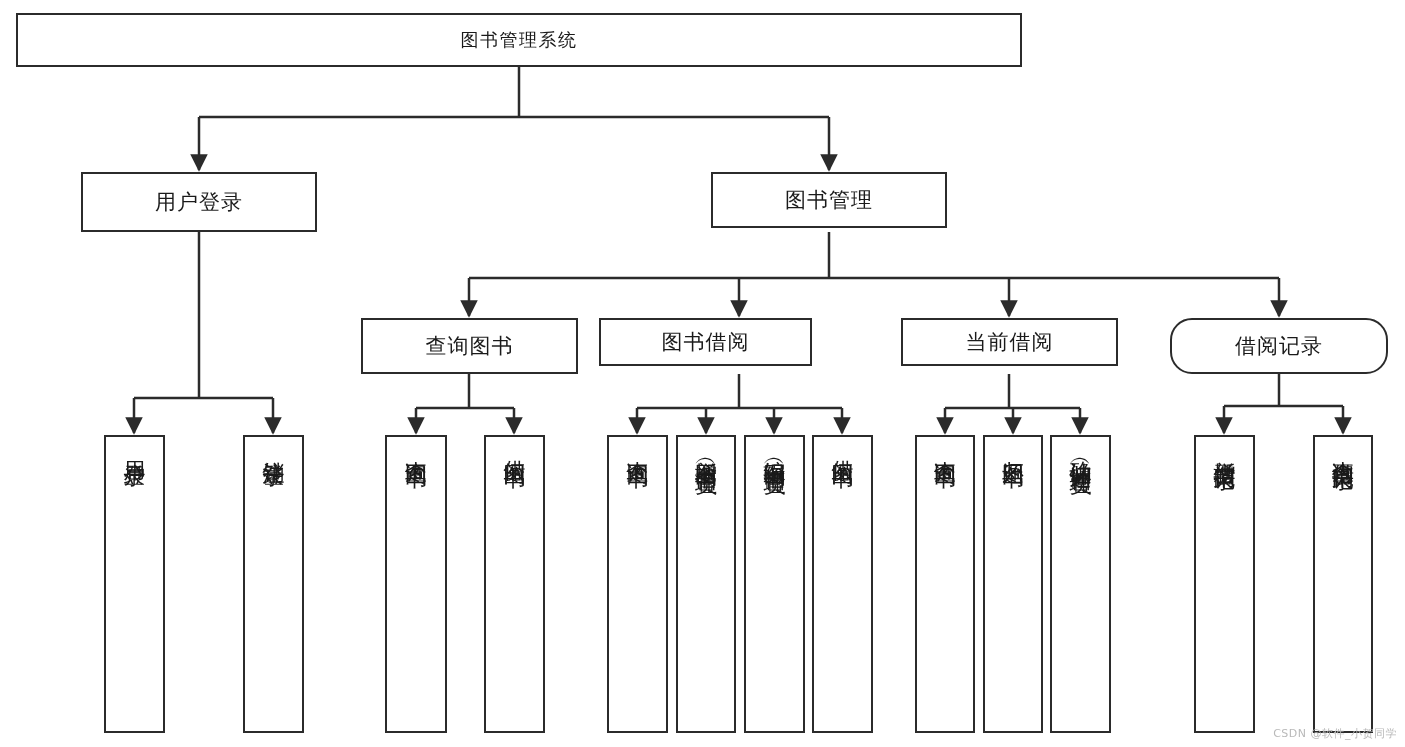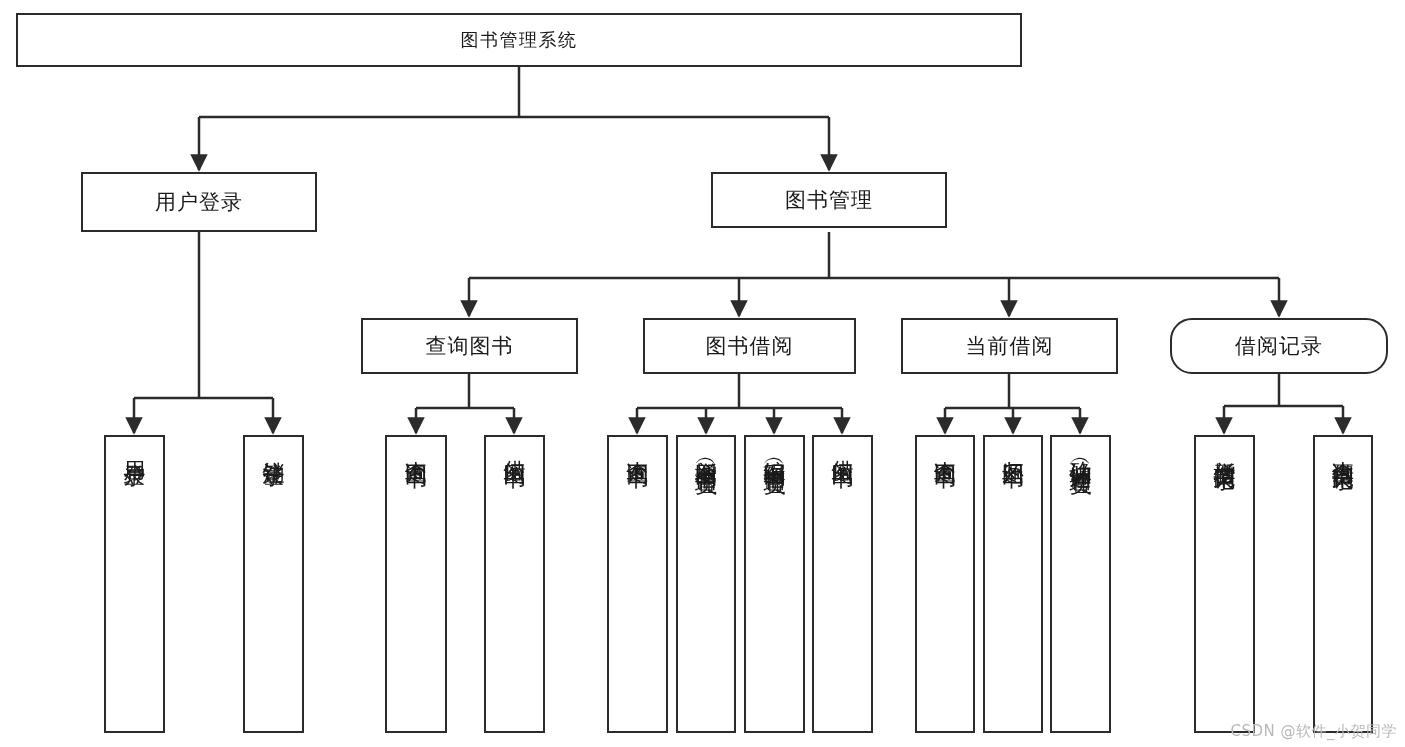--- a/index.html
+++ b/index.html
@@ -54,21 +54,21 @@
     text-orientation: upright;
     font-size: 22px;
     line-height: 1.08;
     letter-spacing: 2px;
     white-space: nowrap;
   }
   .watermark {
     position: absolute;
     right: 8px;
     bottom: 6px;
-    font-size: 15px;
+    font-size: 11px;
     color: #b9b9b9;
     letter-spacing: 0.5px;
     white-space: nowrap;
   }
 </style>
 </head>
 <body>
 
 <div id="canvas">
 
@@ -124,24 +124,24 @@
         <span class="label">用户登录</span>
       </div>
       <div class="node node-h" style="left: 711px; top: 172px; width: 236px; height: 56px;">
         <span class="label">图书管理</span>
       </div>
     </div>
   <div id="level3-nodes">
       <div class="node node-h" style="left: 361px; top: 318px; width: 217px; height: 56px;">
         <span class="label">查询图书</span>
       </div>
-      <div class="node node-h" style="left: 643px; top: 318px; width: 213px; height: 56px;">
+      <div class="node node-h" style="left: 599px; top: 318px; width: 213px; height: 48px;">
         <span class="label">图书借阅</span>
       </div>
-      <div class="node node-h" style="left: 901px; top: 318px; width: 217px; height: 56px;">
+      <div class="node node-h" style="left: 901px; top: 318px; width: 217px; height: 48px;">
         <span class="label">当前借阅</span>
       </div>
       <div class="node node-h" style="left: 1170px; top: 318px; width: 218px; height: 56px; border-radius: 22px;">
         <span class="label">借阅记录</span>
       </div>
     </div>
   <div id="leaf-nodes">
       <div class="node node-v" style="left: 104px; top: 435px; width: 61px; height: 298px;">
         <span class="label">用户登录</span>
       </div>

